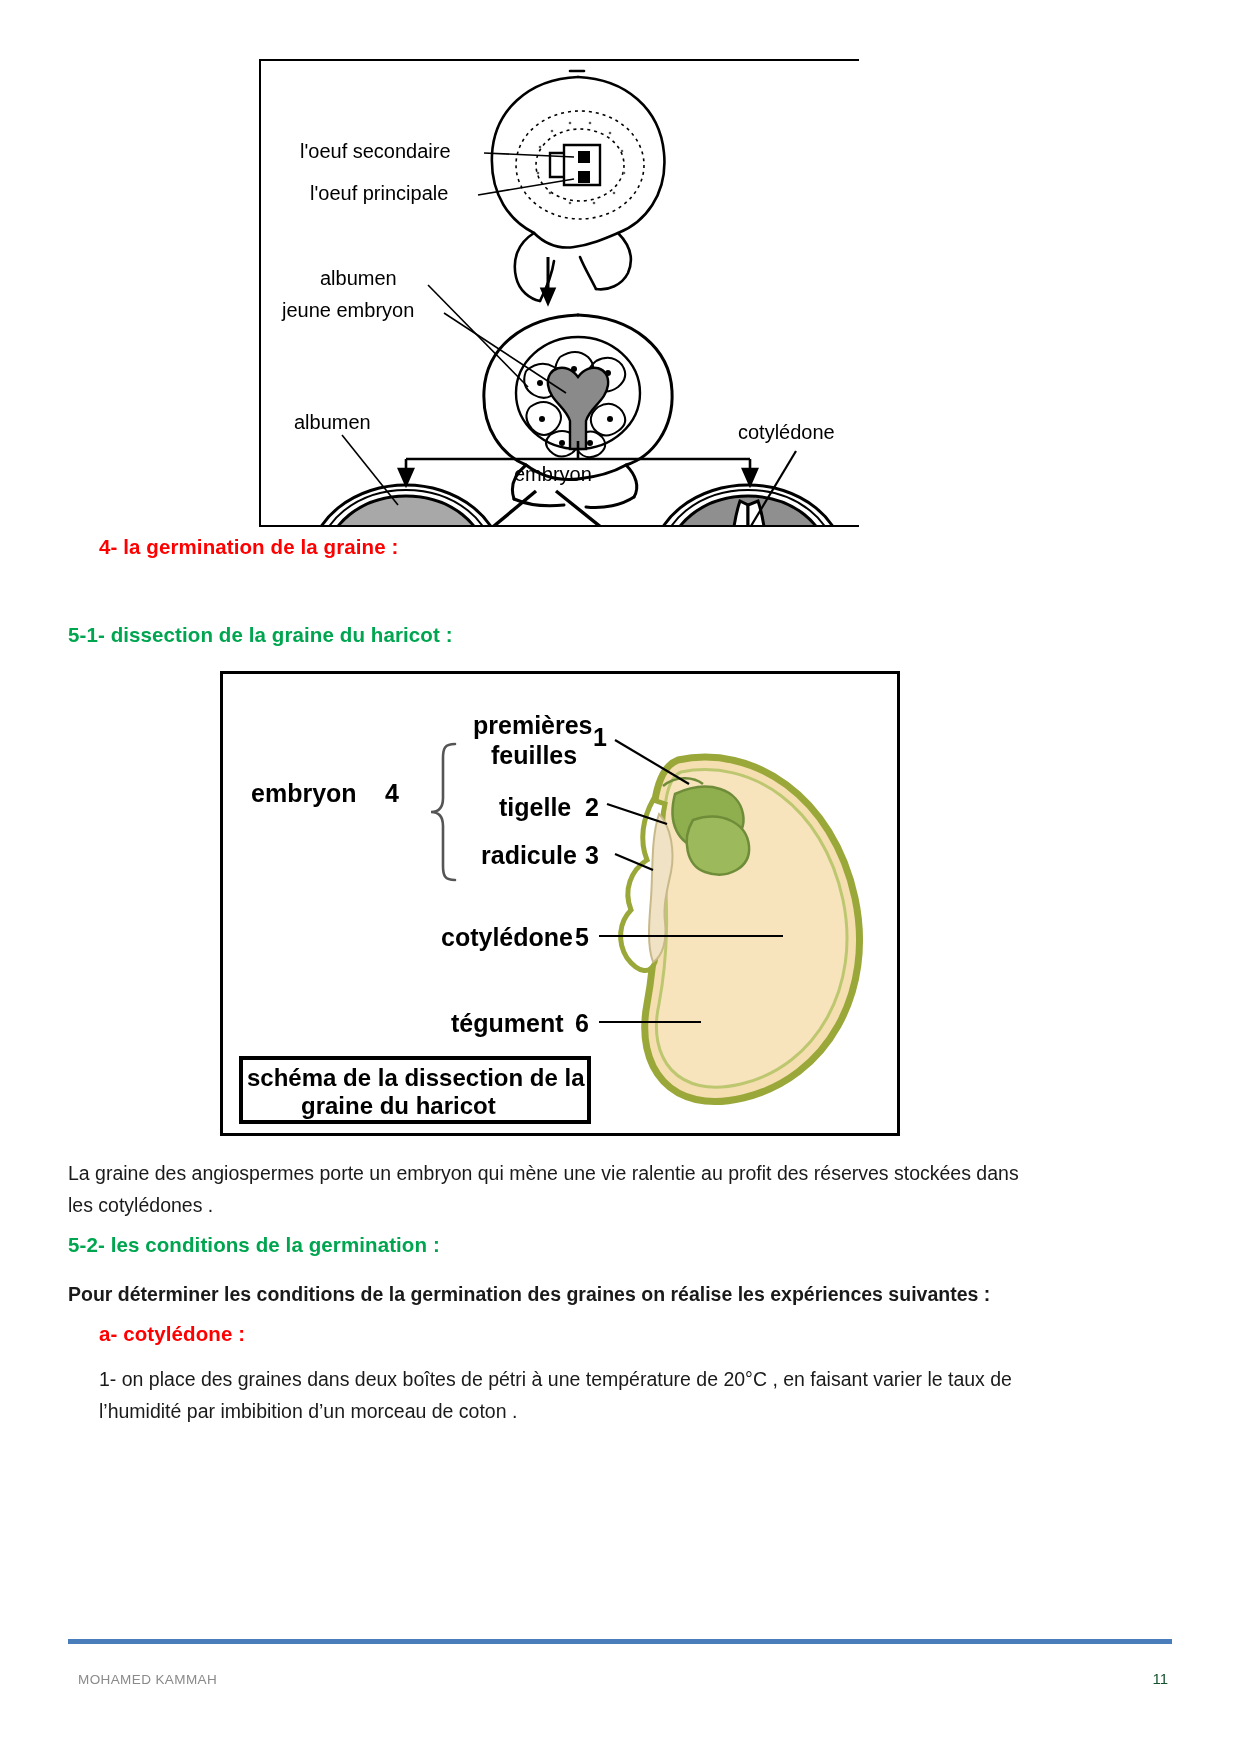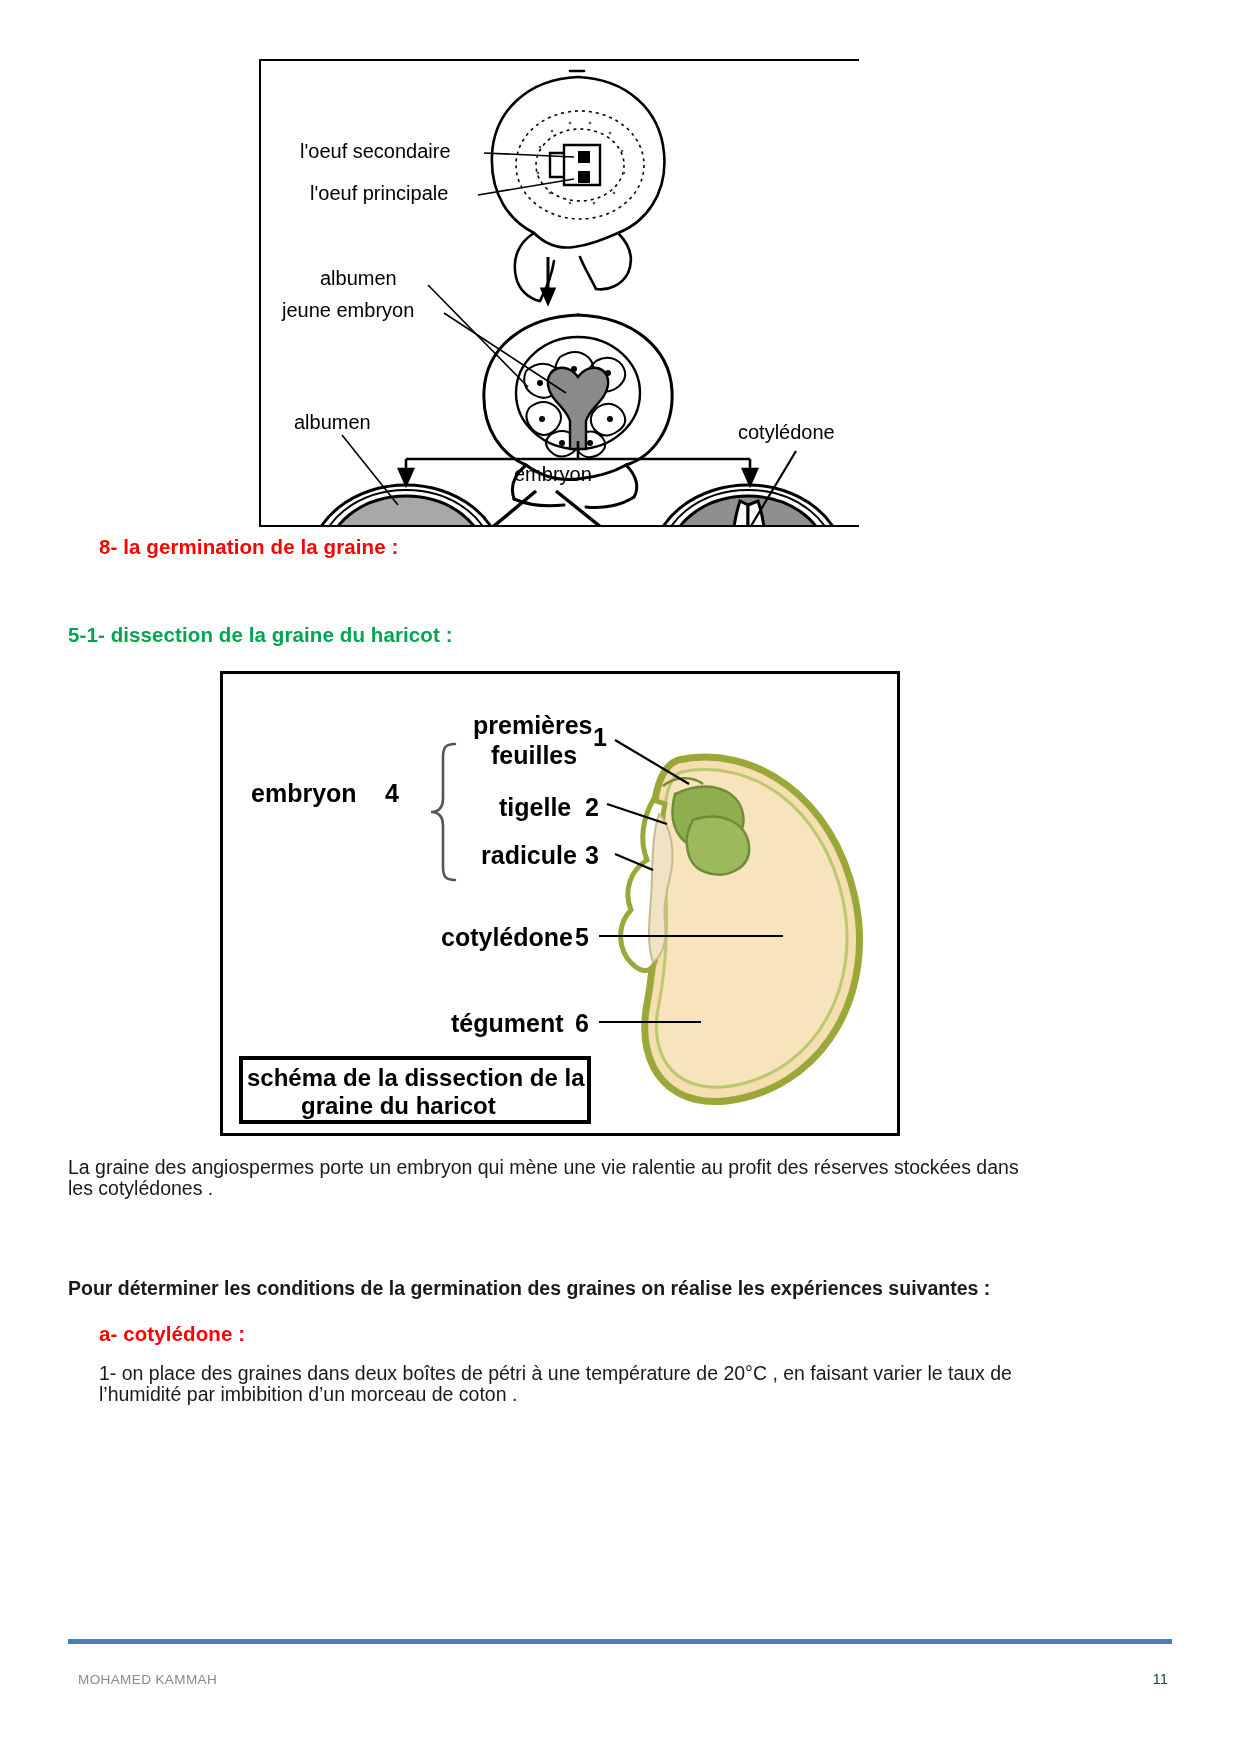--- a/index.html
+++ b/index.html
@@ -44,21 +44,21 @@
     position:absolute; left:220px; top:671px;
     width:680px; height:465px;
     border:3px solid #000; background:#fff;
     box-sizing:border-box;
   }
   .fig2 svg { display:block; }
 
   
   .para {
     position:absolute;
-    font-size:19.5px; line-height:21px;
+    font-size:19.5px; line-height:32px;
     color:#1a1a1a; font-weight:400;
   }
   #para-1 { left:68px; top:1157px; width:960px; }
   #para-2 { left:68px; top:1278px; width:990px;font-weight:bold; }
   #para-3 { left:99px; top:1363px; width:920px; }
 
   
   .footer-rule {
     position:absolute; left:68px; top:1639px;
     width:1104px; height:5px; background:#4a7ebb;
@@ -211,21 +211,21 @@
       </g>
       <text x="236" y="420" font-size="20">embryon</text>
 
       <g stroke="#000" stroke-width="2.2" fill="none">
         <path d="M518 390 L 470 470"></path>
       </g>
       <text x="460" y="378" font-size="20">cotylédone</text>
     </svg>
   </div>
 
-  <div class="h-red" id="heading-5">8-  la germination de la graine :</div>
+  <div class="h-red" id="heading-5">4-  la germination de la graine :</div>
   <div class="h-green" id="heading-51">5-1- dissection de la graine du haricot :</div>
 
   <div class="fig2">
     <svg width="674" height="459" viewBox="0 0 674 459" xmlns="http://www.w3.org/2000/svg">
       <rect x="0" y="0" width="674" height="459" fill="#ffffff"></rect>
 
       <g>
 
         <path d="M455 86 C 530 70 610 122 632 224 C 652 318 604 404 520 424
                  C 448 441 412 394 424 330 C 434 276 432 232 430 196
@@ -285,20 +285,21 @@
       <g>
         <rect x="18" y="384" width="348" height="64" fill="#ffffff" stroke="#000" stroke-width="4"></rect>
         <text x="24" y="412" font-size="24" font-weight="bold">schéma de la dissection de la</text>
         <text x="78" y="440" font-size="24" font-weight="bold">graine  du haricot</text>
       </g>
     </svg>
   </div>
 
   <div class="para" id="para-1">La graine des angiospermes porte un embryon qui mène une vie ralentie au profit des réserves stockées dans les cotylédones .</div>
 
+  <div class="h-green" id="heading-52">5-2- les conditions de la germination :</div>
 
   <div class="para" id="para-2">Pour déterminer les conditions de la germination des graines on réalise les expériences suivantes :</div>
 
   <div class="h-red" id="heading-a">a-  cotylédone :</div>
 
   <div class="para" id="para-3">1- on place des graines dans deux boîtes de pétri à une température de 20°C , en faisant varier le taux de l’humidité par imbibition d’un morceau de coton .</div>
 
   <div class="footer-rule"></div>
   <div class="footer-left">MOHAMED KAMMAH</div>
   <div class="footer-right">11</div>

